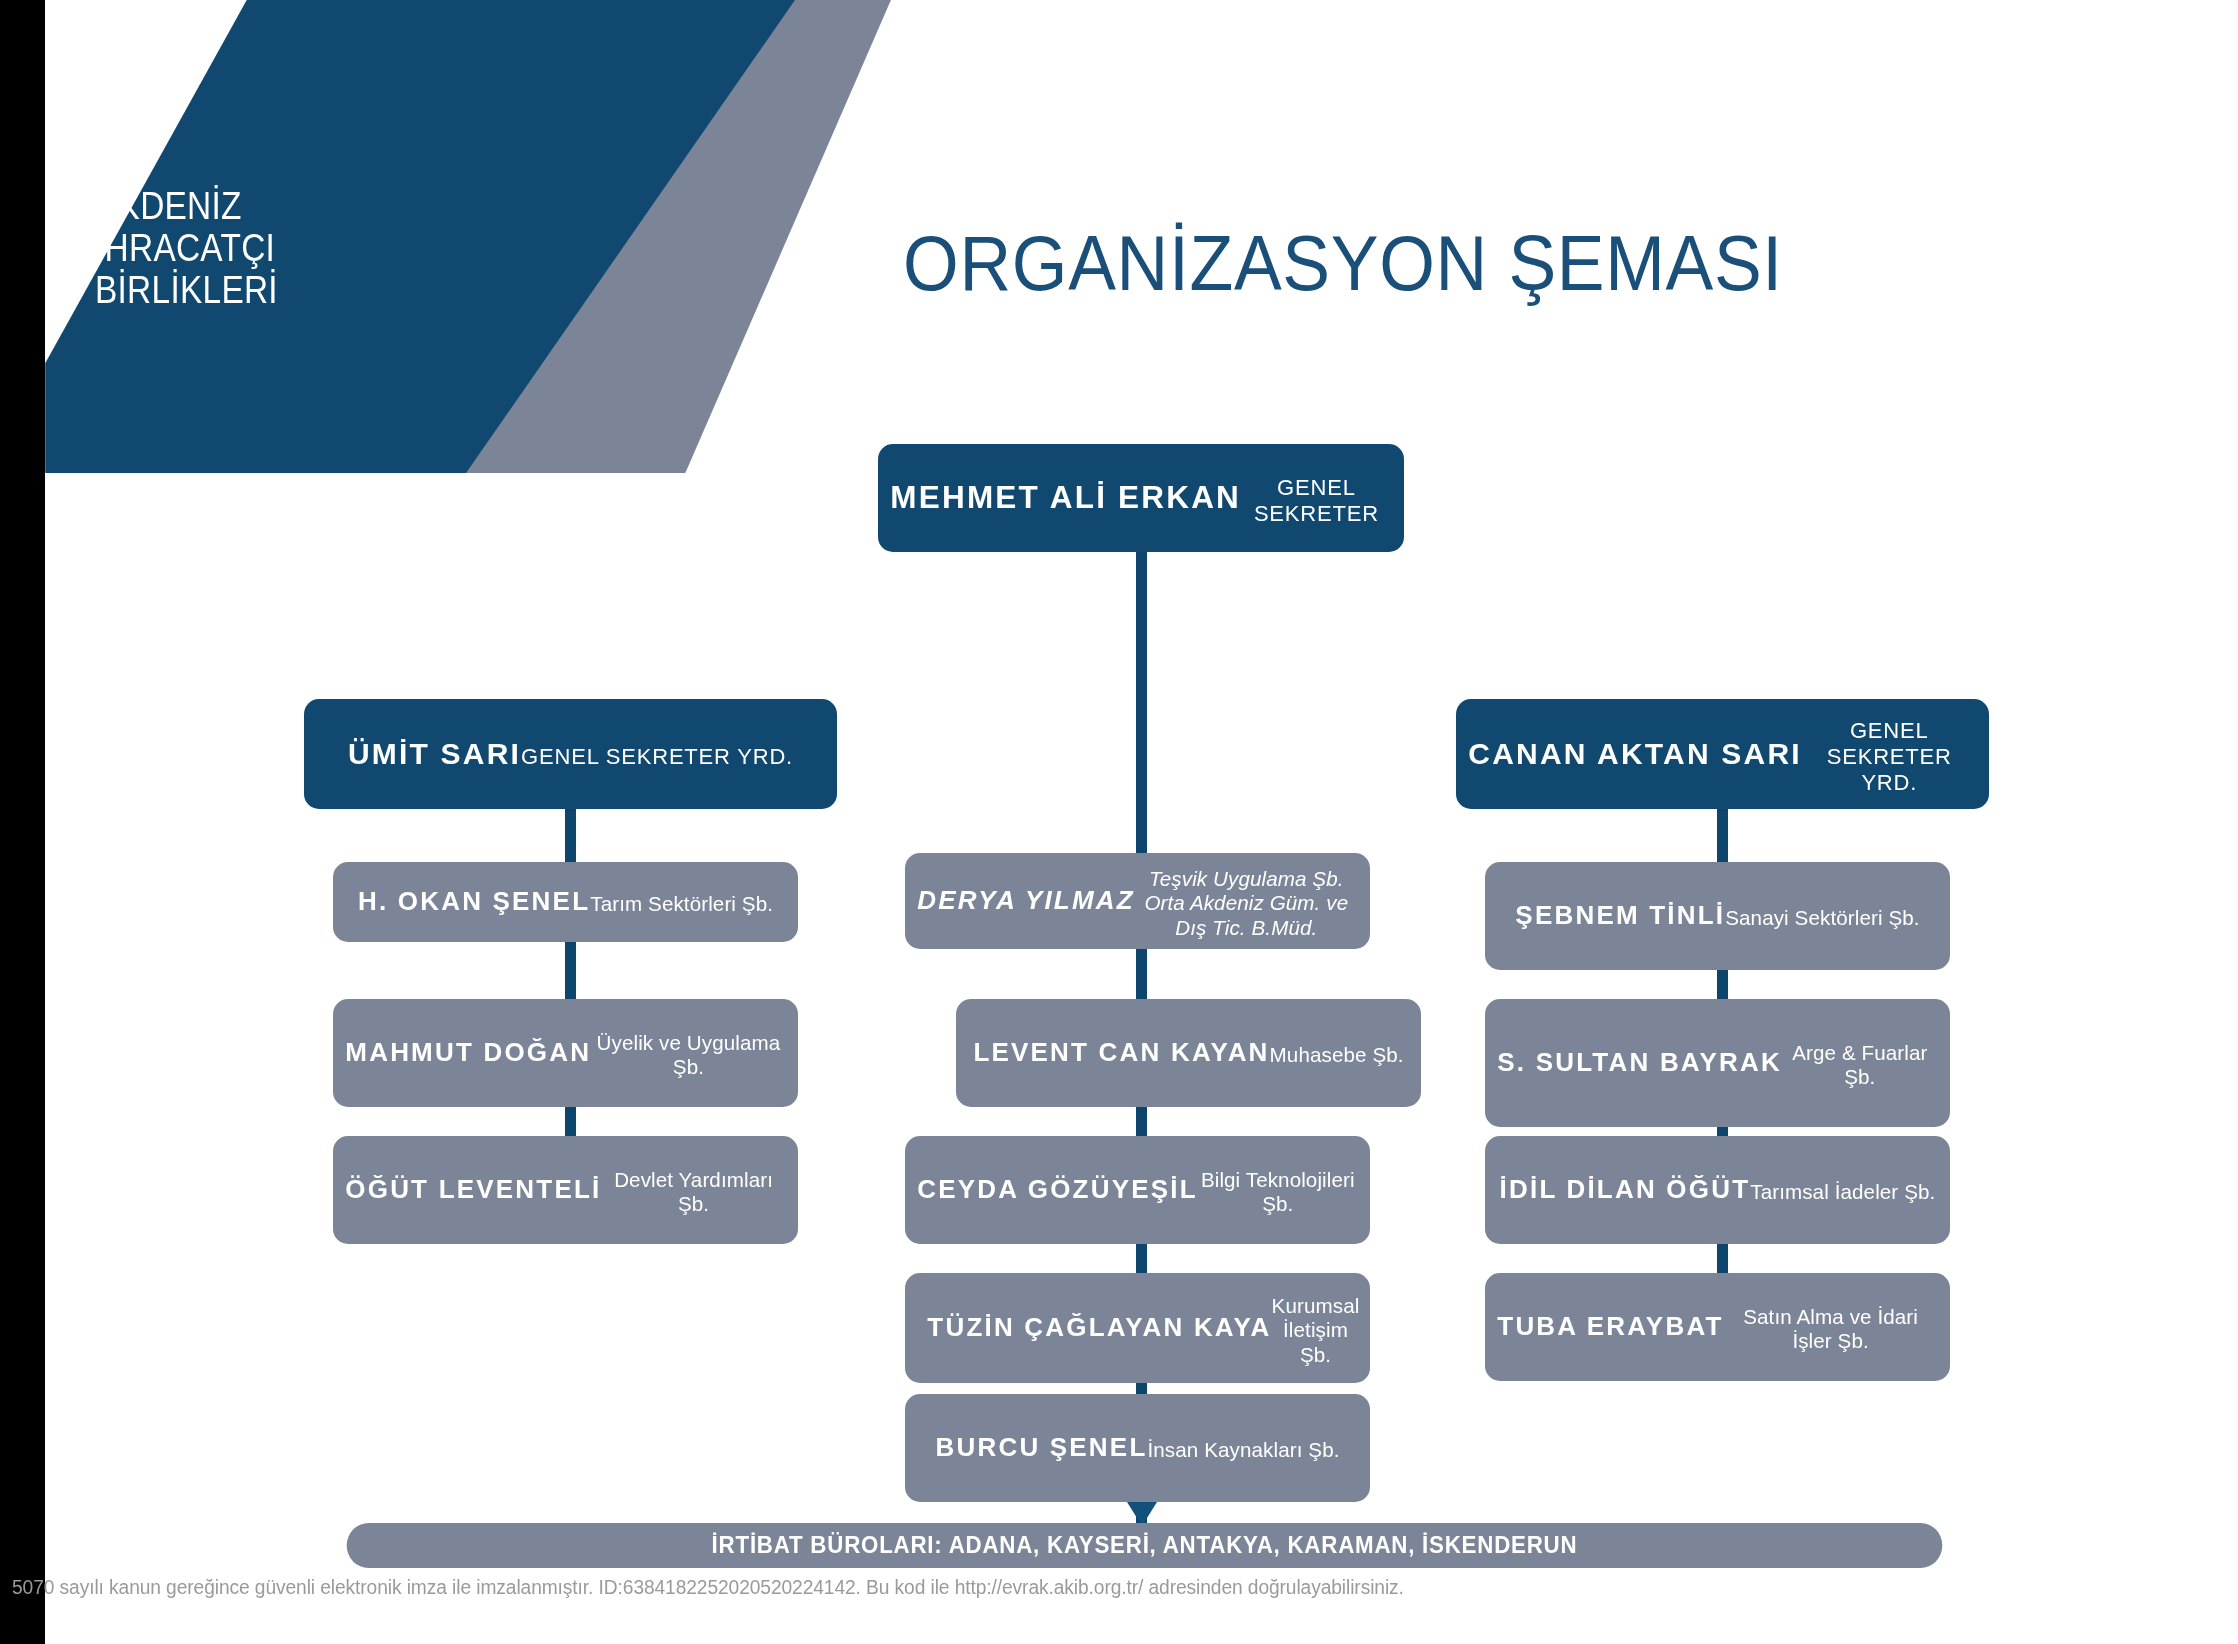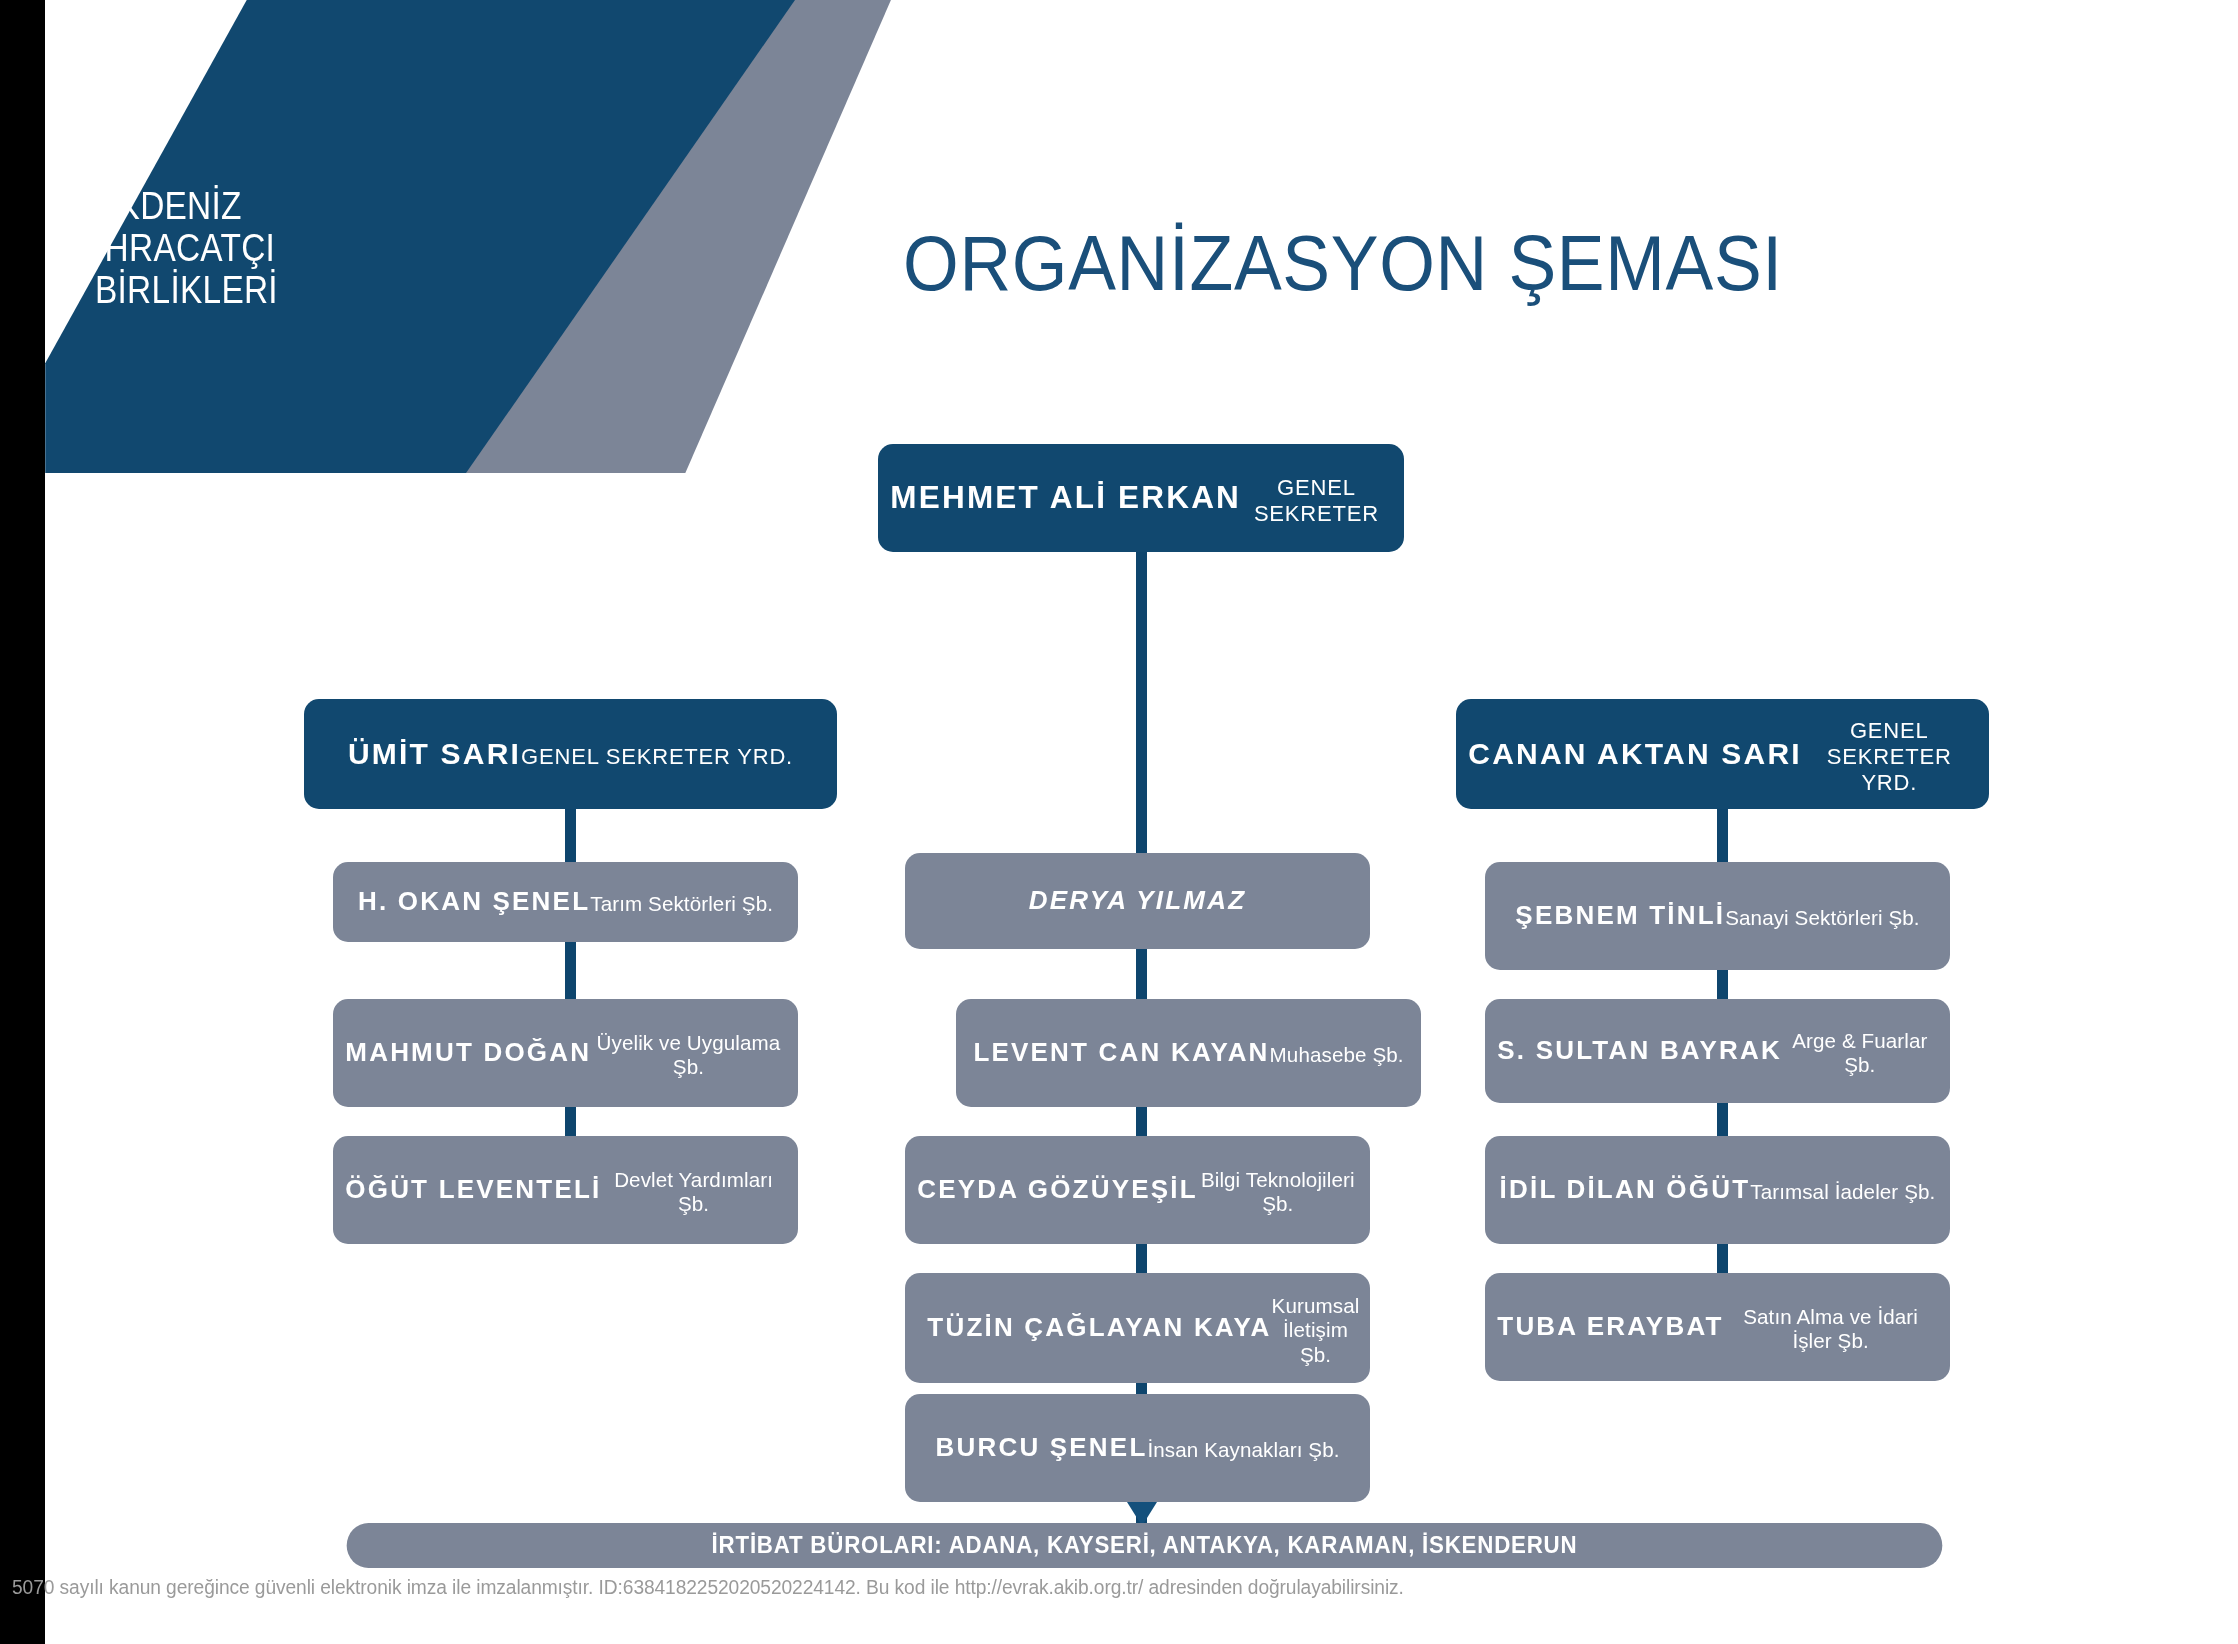--- a/index.html
+++ b/index.html
@@ -213,20 +213,22 @@
   <div class="nm">MAHMUT DOĞAN</div>
   <div class="rl">Üyelik ve Uygulama Şb.</div>
 </div>
 <div class="node gray unit" style="left:333px; top:1136px; width:465px; height:108px;">
   <div class="nm">ÖĞÜT LEVENTELİ</div>
   <div class="rl">Devlet Yardımları Şb.</div>
 </div>
 
 <div class="node gray unit" style="left:905px; top:853px; width:465px; height:96px;font-style:italic;">
   <div class="nm">DERYA YILMAZ</div>
+  <div class="rl">Teşvik Uygulama Şb.
+Orta Akdeniz Güm. ve Dış Tic. B.Müd.</div>
 </div>
 <div class="node gray unit" style="left:956px; top:999px; width:465px; height:108px;">
   <div class="nm">LEVENT CAN KAYAN</div>
   <div class="rl">Muhasebe Şb.</div>
 </div>
 <div class="node gray unit" style="left:905px; top:1136px; width:465px; height:108px;">
   <div class="nm">CEYDA GÖZÜYEŞİL</div>
   <div class="rl">Bilgi Teknolojileri Şb.</div>
 </div>
 <div class="node gray unit" style="left:905px; top:1273px; width:465px; height:110px;padding-left:24px;">
@@ -235,21 +237,21 @@
 </div>
 <div class="node gray unit" style="left:905px; top:1394px; width:465px; height:108px;">
   <div class="nm">BURCU ŞENEL</div>
   <div class="rl">İnsan Kaynakları Şb.</div>
 </div>
 
 <div class="node gray unit" style="left:1485px; top:862px; width:465px; height:108px;">
   <div class="nm">ŞEBNEM TİNLİ</div>
   <div class="rl">Sanayi Sektörleri Şb.</div>
 </div>
-<div class="node gray unit" style="left:1485px; top:999px; width:465px; height:104px;">
+<div class="node gray unit" style="left:1485px; top:999px; width:465px; height:128px;">
   <div class="nm">S. SULTAN BAYRAK</div>
   <div class="rl">Arge &amp; Fuarlar Şb.</div>
 </div>
 <div class="node gray unit" style="left:1485px; top:1136px; width:465px; height:108px;">
   <div class="nm">İDİL DİLAN ÖĞÜT</div>
   <div class="rl">Tarımsal İadeler Şb.</div>
 </div>
 <div class="node gray unit" style="left:1485px; top:1273px; width:465px; height:108px;">
   <div class="nm">TUBA ERAYBAT</div>
   <div class="rl">Satın Alma ve İdari İşler Şb.</div>

